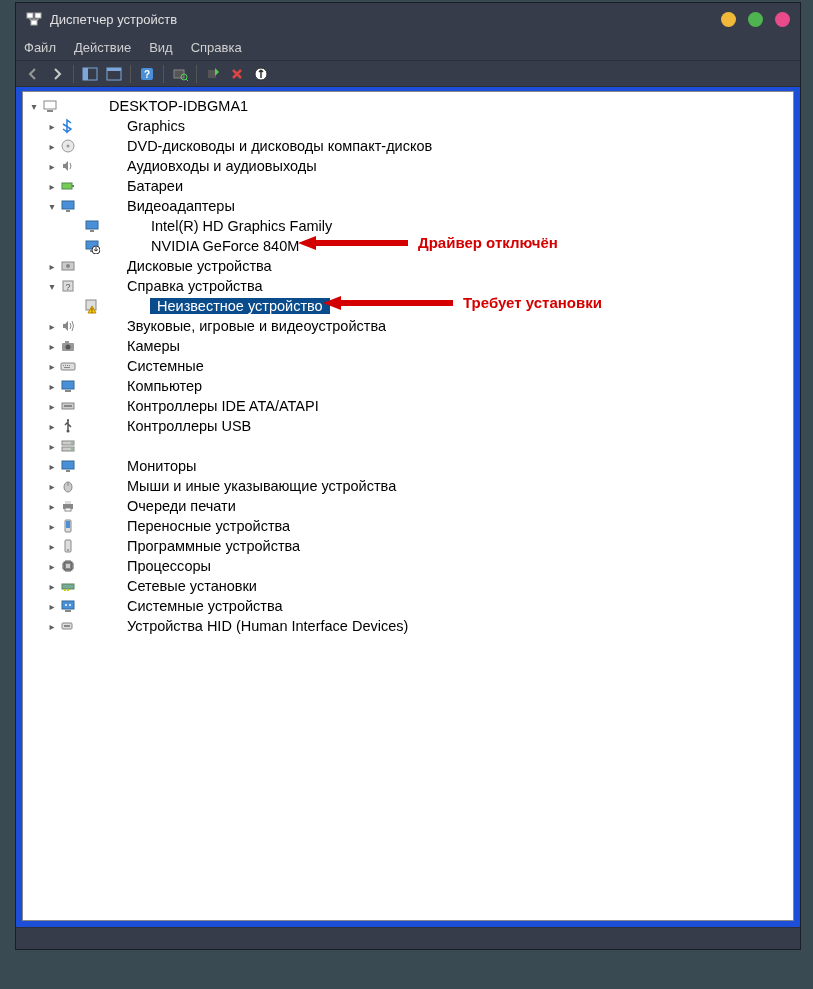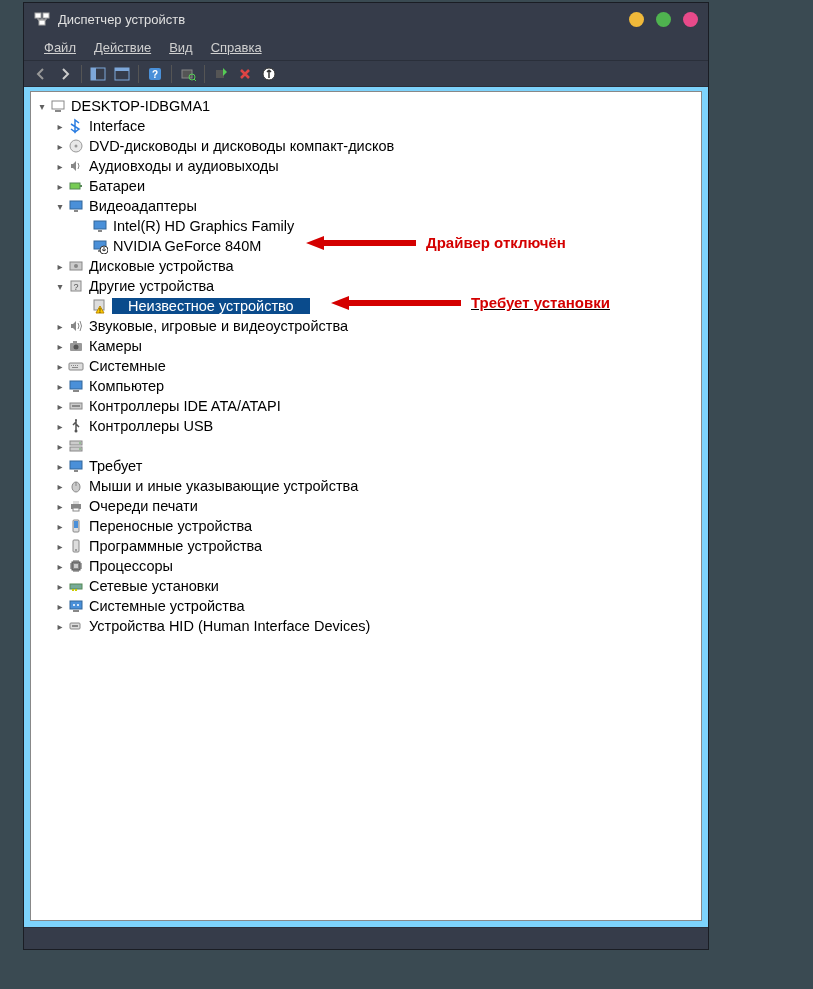--- a/index.html
+++ b/index.html
@@ -5,25 +5,25 @@
 * { box-sizing: border-box; margin: 0; padding: 0; }
 body {
   font-family: -apple-system, "Segoe UI", Arial, sans-serif;
   background: #3a4a52;
   width: 813px;
   height: 989px;
   overflow: hidden;
 }
 .window {
   position: absolute;
-  left: 23px;
+  left: 15px;
   top: 2px;
-  width: 686px;
+  width: 786px;
   height: 948px;
-  background: #7dd3fc;
+  background: #1d4ed8;
   border: 1px solid #1a1d24;
   display: flex;
   flex-direction: column;
 }
 .titlebar {
   height: 32px;
   background: #363c4a;
   display: flex;
   align-items: center;
   padding: 0 10px;
@@ -45,26 +45,25 @@
 }
 .dot { width: 15px; height: 15px; border-radius: 50%; }
 .dot-yellow { background: #f0b93a; }
 .dot-green { background: #4fb34f; }
 .dot-pink { background: #e84a8a; }
 .menubar {
   height: 26px;
   background: #363c4a;
   display: flex;
   align-items: center;
-  padding: 0 20px;
+  padding: 0 8px;
   gap: 18px;
   color: #d0d0d0;
   font-size: 13px;
   border-bottom: 1px solid #2a2f3a;
-  text-decoration: underline;
 }
 .menubar span { cursor: default; }
 .toolbar {
   height: 26px;
   background: #363c4a;
   display: flex;
   align-items: center;
   padding: 0 6px;
   gap: 2px;
   border-bottom: 1px solid #2a2f3a;
@@ -110,39 +109,39 @@
   height: 16px;
   margin-right: 4px;
   display: inline-flex;
   align-items: center;
   justify-content: center;
   flex-shrink: 0;
 }
 .row.selected .label {
   background: #0a4b8c;
   color: #fff;
-  padding: 0 16px;
+  padding: 0 7px;
 }
 .annotation {
   position: absolute;
   display: flex;
   align-items: center;
   pointer-events: none;
 }
 .ann-arrow {
   width: 110px;
   height: 16px;
 }
 .ann-text {
   color: #d40000;
   font-weight: bold;
   font-size: 15px;
   margin-left: 10px;
 }
-.label { padding: 0 1px; }
+.label { padding: 0 1px; margin-left: 46px; }
 .statusbar {
   height: 22px;
   background: #363c4a;
   border-top: 1px solid #2a2f3a;
 }
 
 .lv0 { padding-left: 4px; }
 .lv1 { padding-left: 22px; }
 .lv2 { padding-left: 46px; }
 
@@ -250,21 +249,21 @@
         <span class="label">DESKTOP-IDBGMA1</span>
       </div>
 
       <div class="row lv1">
         <span class="arrow">▸</span>
         <span class="icon">
             <svg width="16" height="16" viewBox="0 0 16 16">
               <path d="M7 2 v12 l4 -3 -8 -5 m8 -1 l-4 -3 v12 l-4 -3" fill="none" stroke="#2a7de1" stroke-width="1.5"></path>
             </svg>
           </span>
-        <span class="label">Interface</span>
+        <span class="label">Graphics</span>
       </div>
 
       <div class="row lv1">
         <span class="arrow">▸</span>
         <span class="icon">
             <svg width="16" height="16" viewBox="0 0 16 16">
               <circle cx="8" cy="8" r="6" fill="#e8e8e8" stroke="#999"></circle>
               <circle cx="8" cy="8" r="1.5" fill="#999"></circle>
             </svg>
           </span>
@@ -340,21 +339,21 @@
       </div>
 
       <div class="row lv1">
         <span class="arrow">▾</span>
         <span class="icon">
             <svg width="16" height="16" viewBox="0 0 16 16">
               <rect x="3" y="3" width="10" height="10" fill="#ddd" stroke="#888"></rect>
               <text x="8" y="12" text-anchor="middle" font-size="9" fill="#555">?</text>
             </svg>
           </span>
-        <span class="label">Другие устройства</span>
+        <span class="label">Справка устройства</span>
       </div>
 
       <div class="row lv2 selected">
         <span class="arrow empty"></span>
         <span class="icon">
             <svg width="16" height="16" viewBox="0 0 16 16">
               <rect x="2" y="2" width="10" height="10" fill="#ddd" stroke="#888"></rect>
               <path d="M8 8 l4 7 h-8 z" fill="#ffcc00" stroke="#b80"></path>
               <text x="8" y="14.5" text-anchor="middle" font-size="7" fill="#000">!</text>
             </svg>
@@ -447,21 +446,21 @@
       </div>
 
       <div class="row lv1">
         <span class="arrow">▸</span>
         <span class="icon">
             <svg width="16" height="16" viewBox="0 0 16 16">
               <rect x="2" y="3" width="12" height="8" fill="#4a90d9" stroke="#369"></rect>
               <rect x="6" y="12" width="4" height="2" fill="#888"></rect>
             </svg>
           </span>
-        <span class="label">Требует</span>
+        <span class="label">Мониторы</span>
       </div>
 
       <div class="row lv1">
         <span class="arrow">▸</span>
         <span class="icon">
             <svg width="16" height="16" viewBox="0 0 16 16">
               <ellipse cx="8" cy="9" rx="4" ry="5" fill="#ccc" stroke="#888"></ellipse>
               <path d="M8 4 v4" stroke="#888"></path>
             </svg>
           </span>
@@ -552,21 +551,21 @@
 
     </div>
 
     <div class="annotation" style="left:275px; top:142px;">
       <svg class="ann-arrow" viewBox="0 0 110 16">
         <path d="M0 8 L18 1 L18 5 L110 5 L110 11 L18 11 L18 15 Z" fill="#d40000"></path>
       </svg>
       <span class="ann-text">Драйвер отключён</span>
     </div>
 
-    <div class="annotation" style="left:300px; top:202px;text-decoration:underline;">
+    <div class="annotation" style="left:300px; top:202px;">
       <svg class="ann-arrow" style="width:130px" viewBox="0 0 130 16">
         <path d="M0 8 L18 1 L18 5 L130 5 L130 11 L18 11 L18 15 Z" fill="#d40000"></path>
       </svg>
       <span class="ann-text">Требует установки</span>
     </div>
 
   </div>
 
   <div class="statusbar"></div>
 </div>

